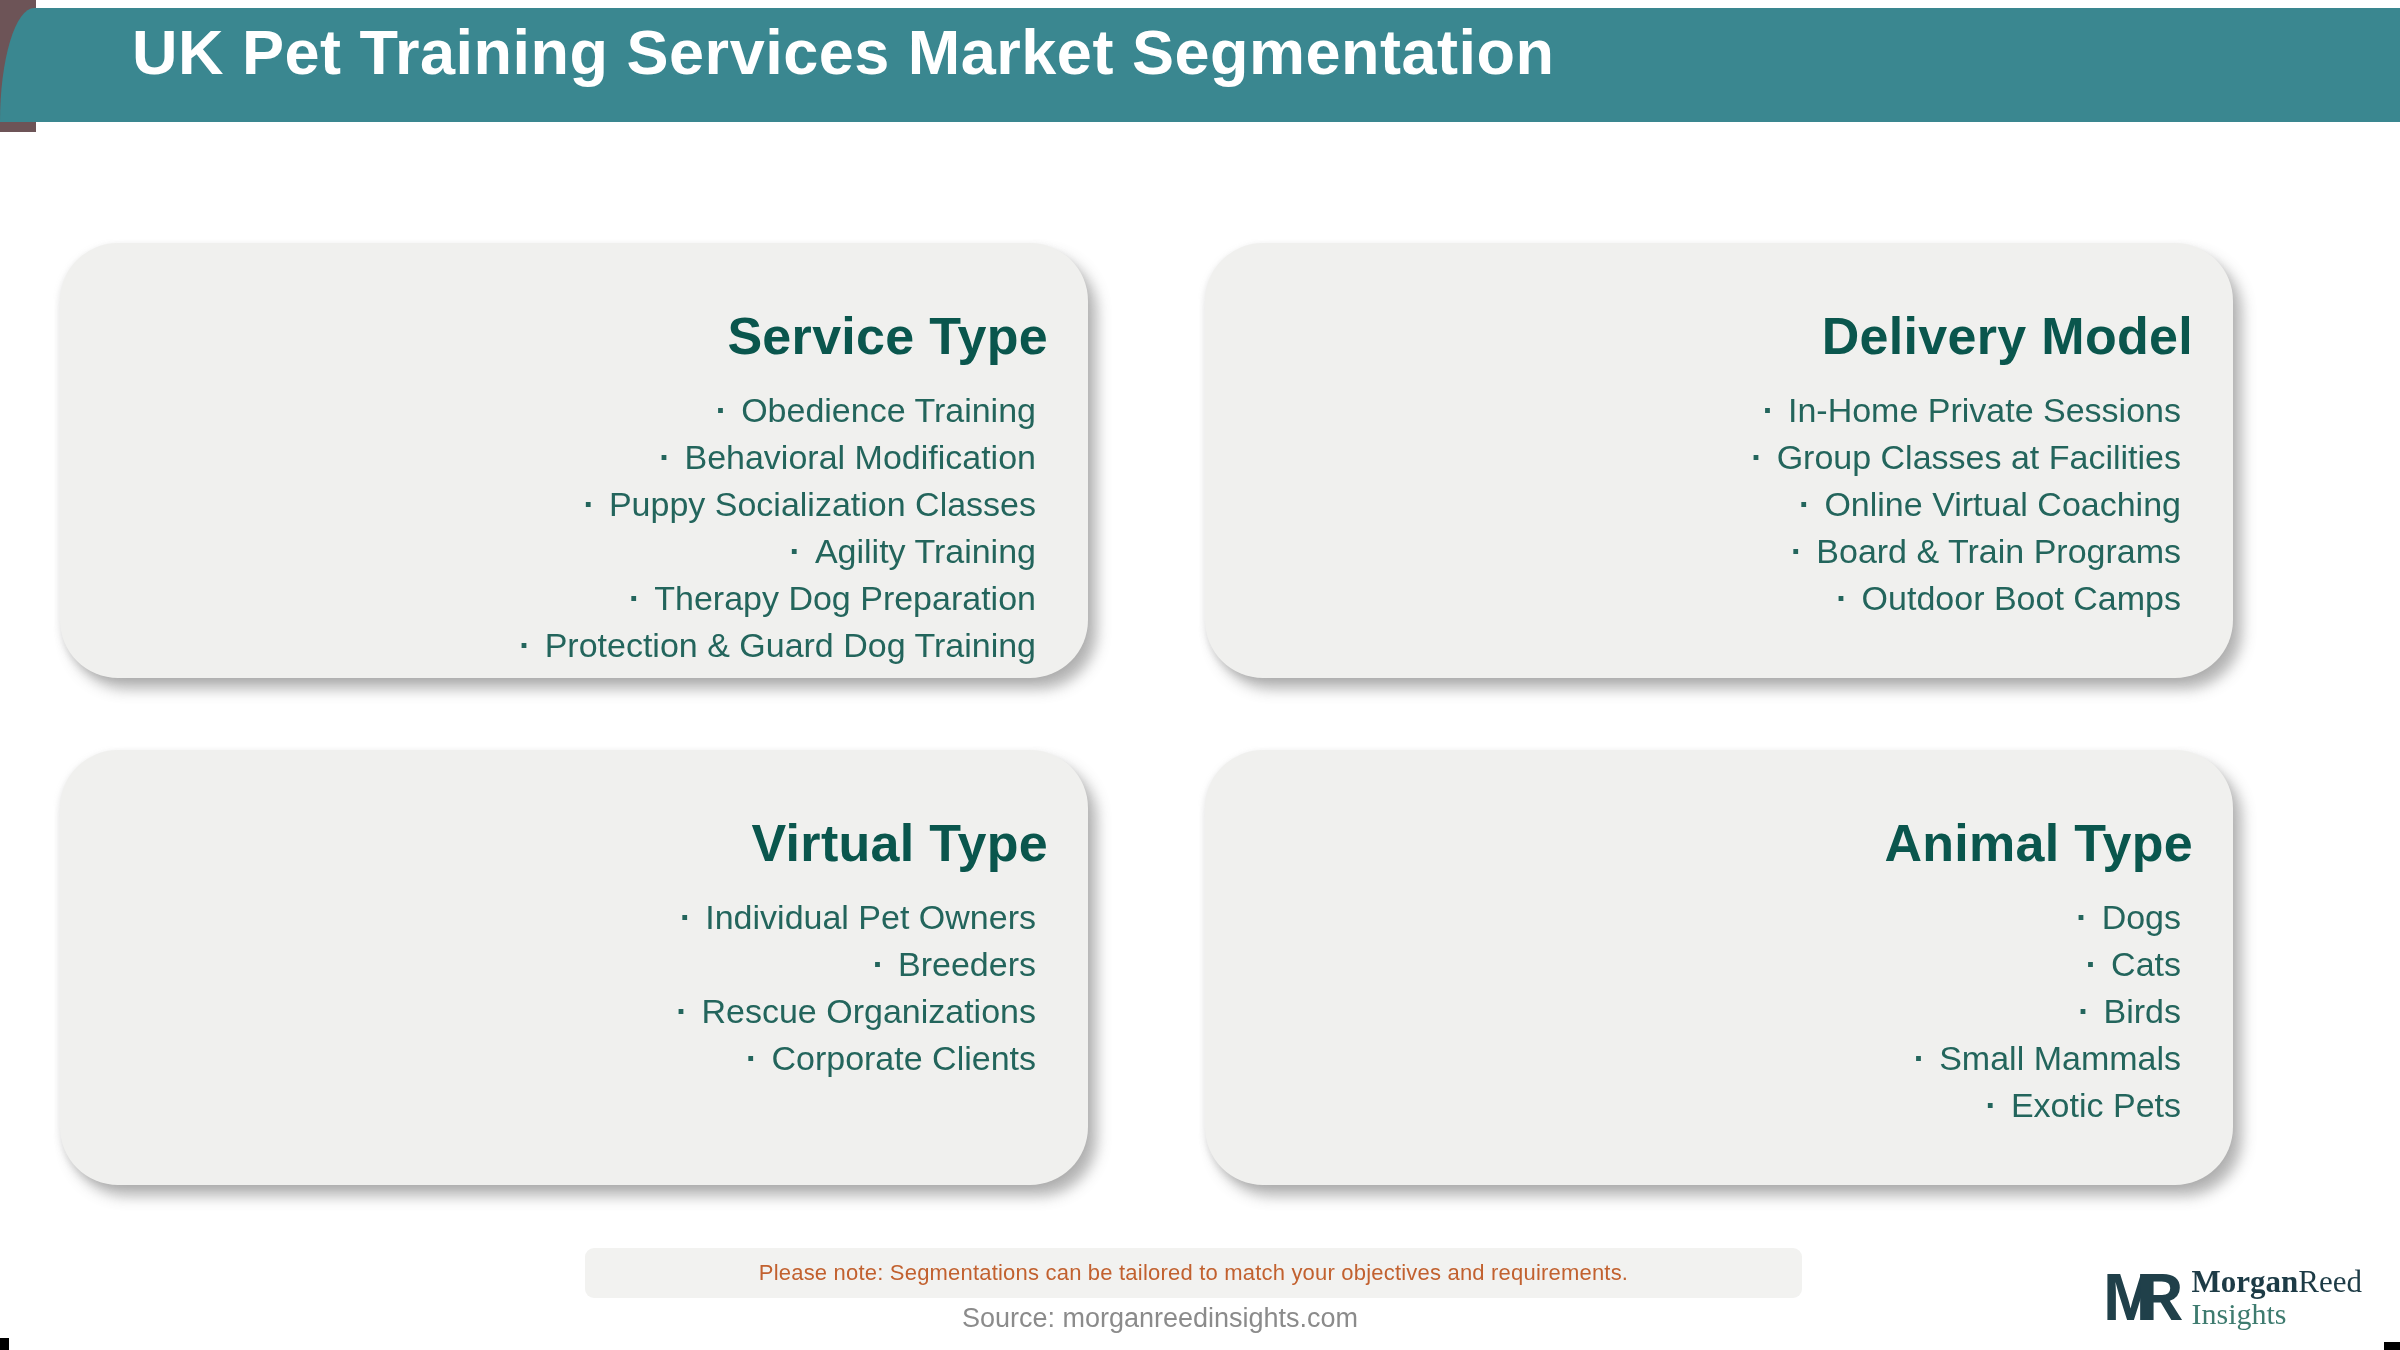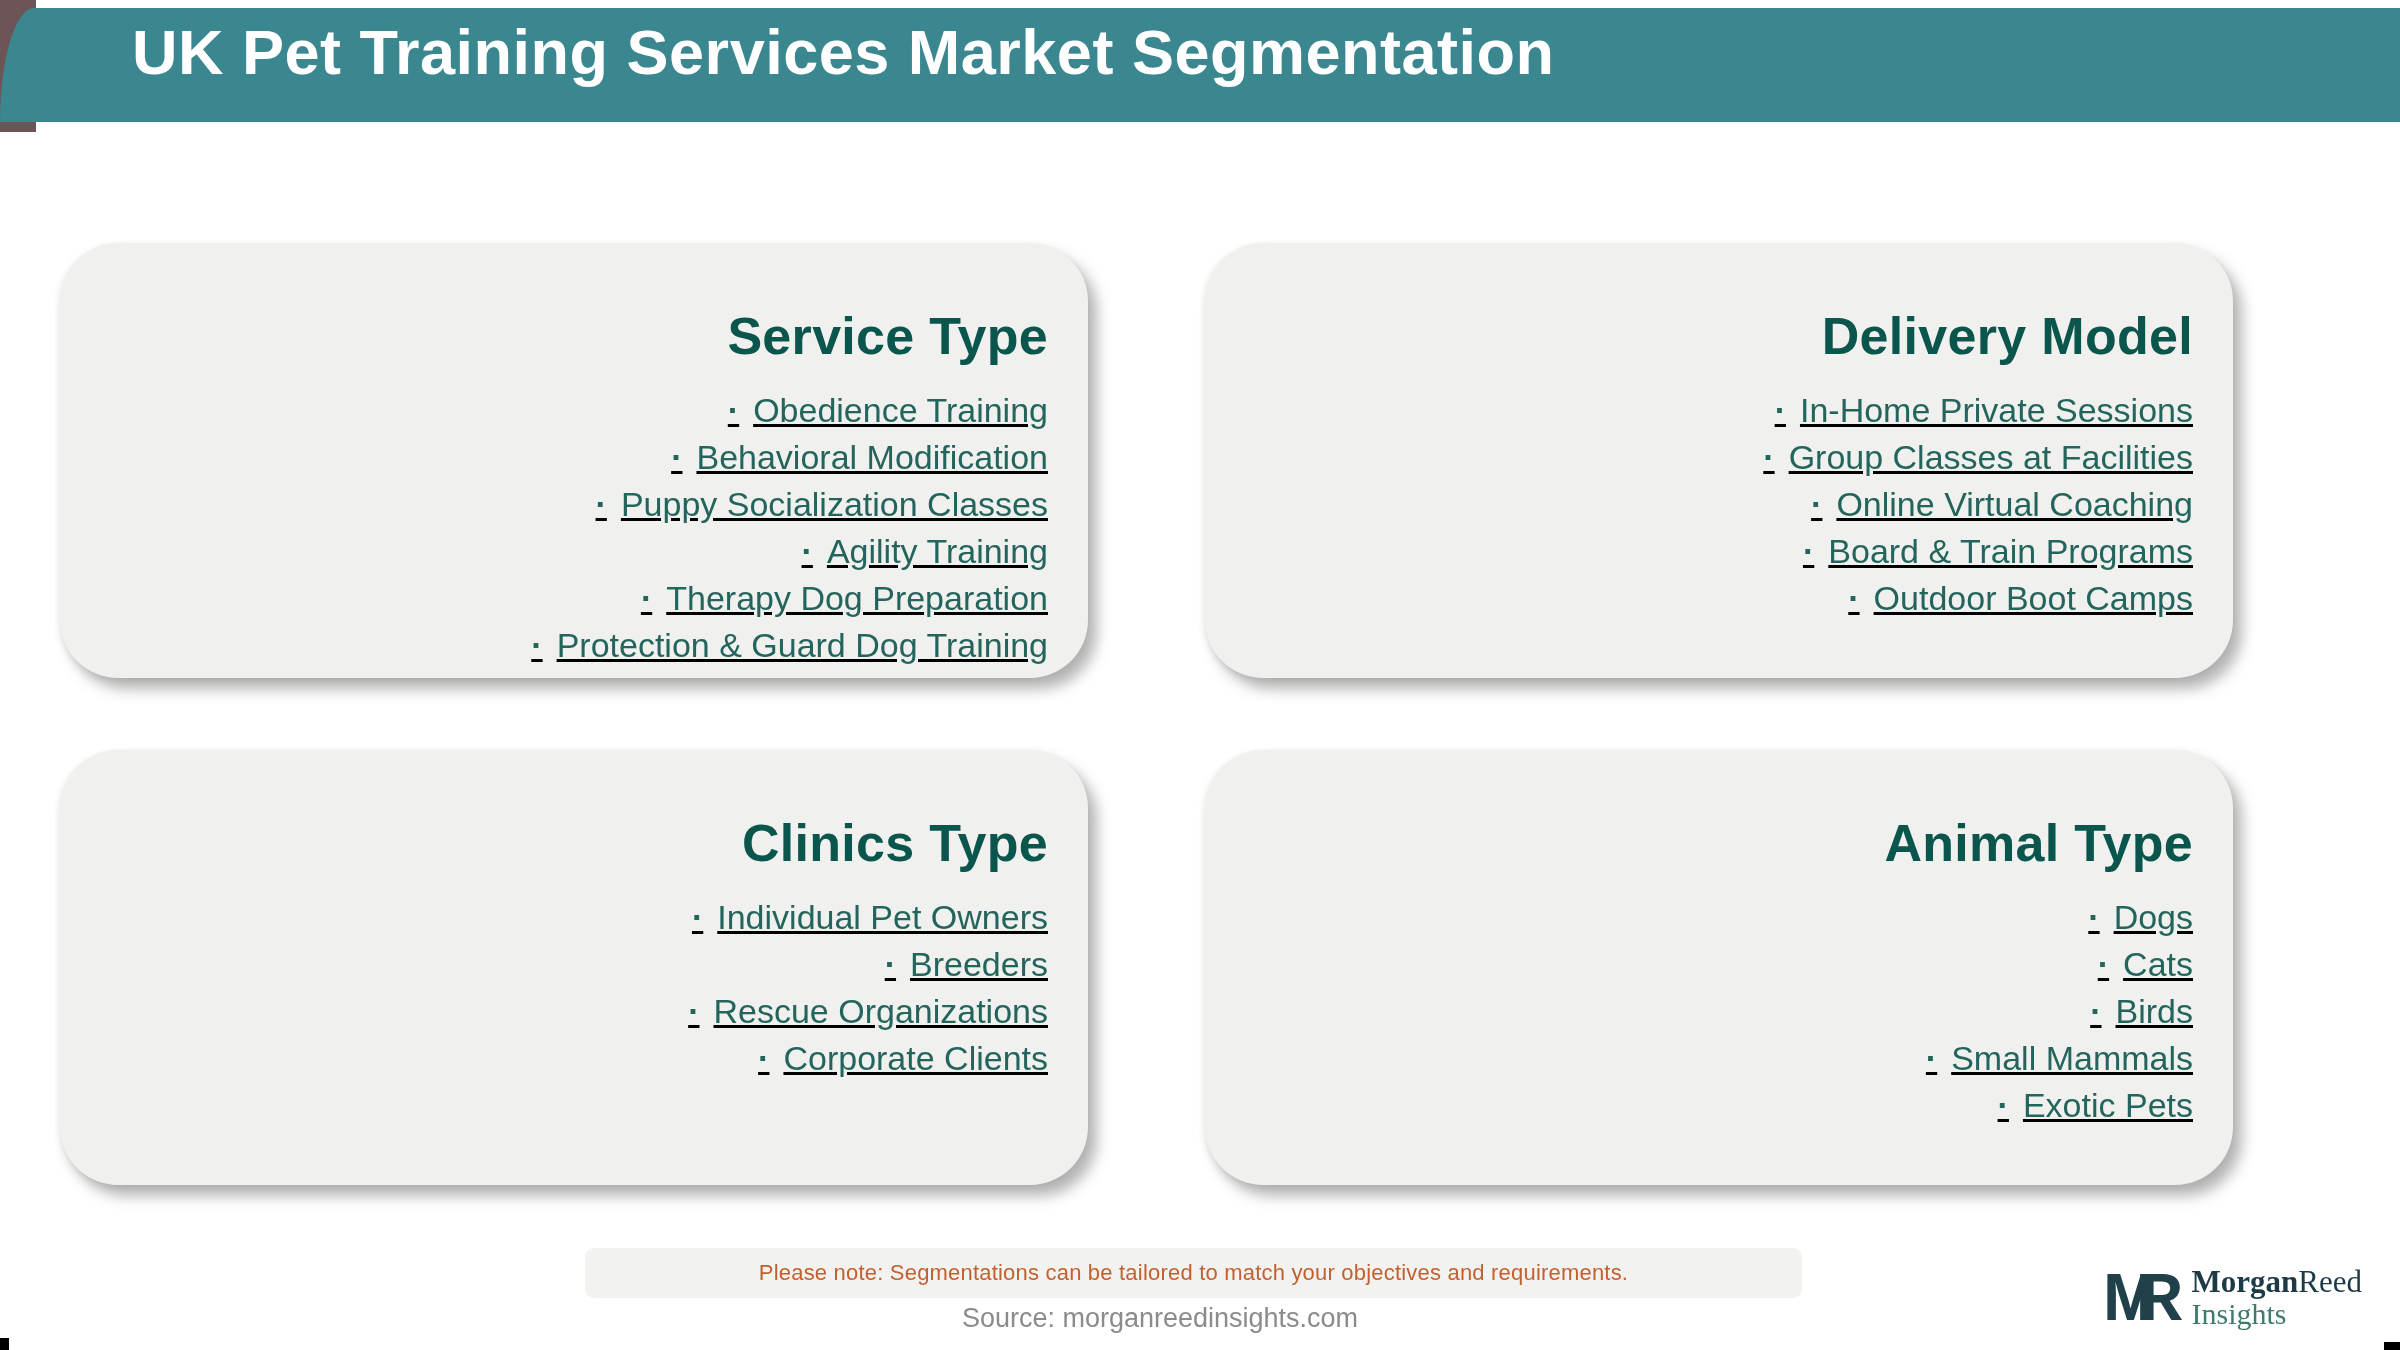--- a/index.html
+++ b/index.html
@@ -34,21 +34,21 @@
     height:435px;box-sizing:border-box;
     background:#f0f0ee;border-radius:58px;
     box-shadow:9px 11px 14px rgba(90,90,90,0.45), -1px 2px 6px rgba(150,150,150,0.18);
     padding:64px 40px 0 208px;
   }
   .card h2{
     margin:0 0 22px 0;
     font-size:52px;line-height:58px;font-weight:bold;
     color:#0a564d;letter-spacing:0.3px;
   }
-  .card ul{list-style:none;margin:0;padding:0;text-decoration:underline;}
+  .card ul{list-style:none;margin:12px;padding:0;}
   .card li{
     font-size:34px;line-height:47px;color:#23655c;
     white-space:nowrap;
   }
   .card li::before{
     content:"·";font-weight:bold;margin-right:14px;color:#23655c;
   }
   .note-pill{
     position:absolute;left:585px;top:1248px;width:1217px;height:50px;z-index:1;
     background:#f2f2f0;border-radius:9px;
@@ -109,21 +109,21 @@
     <ul>
       <li>In-Home Private Sessions</li>
       <li>Group Classes at Facilities</li>
       <li>Online Virtual Coaching</li>
       <li>Board &amp; Train Programs</li>
       <li>Outdoor Boot Camps</li>
     </ul>
   </div>
 
   <div class="card">
-    <h2>Clinics Type</h2>
+    <h2>Virtual Type</h2>
     <ul>
       <li>Individual Pet Owners</li>
       <li>Breeders</li>
       <li>Rescue Organizations</li>
       <li>Corporate Clients</li>
     </ul>
   </div>
 
   <div class="card">
     <h2>Animal Type</h2>

